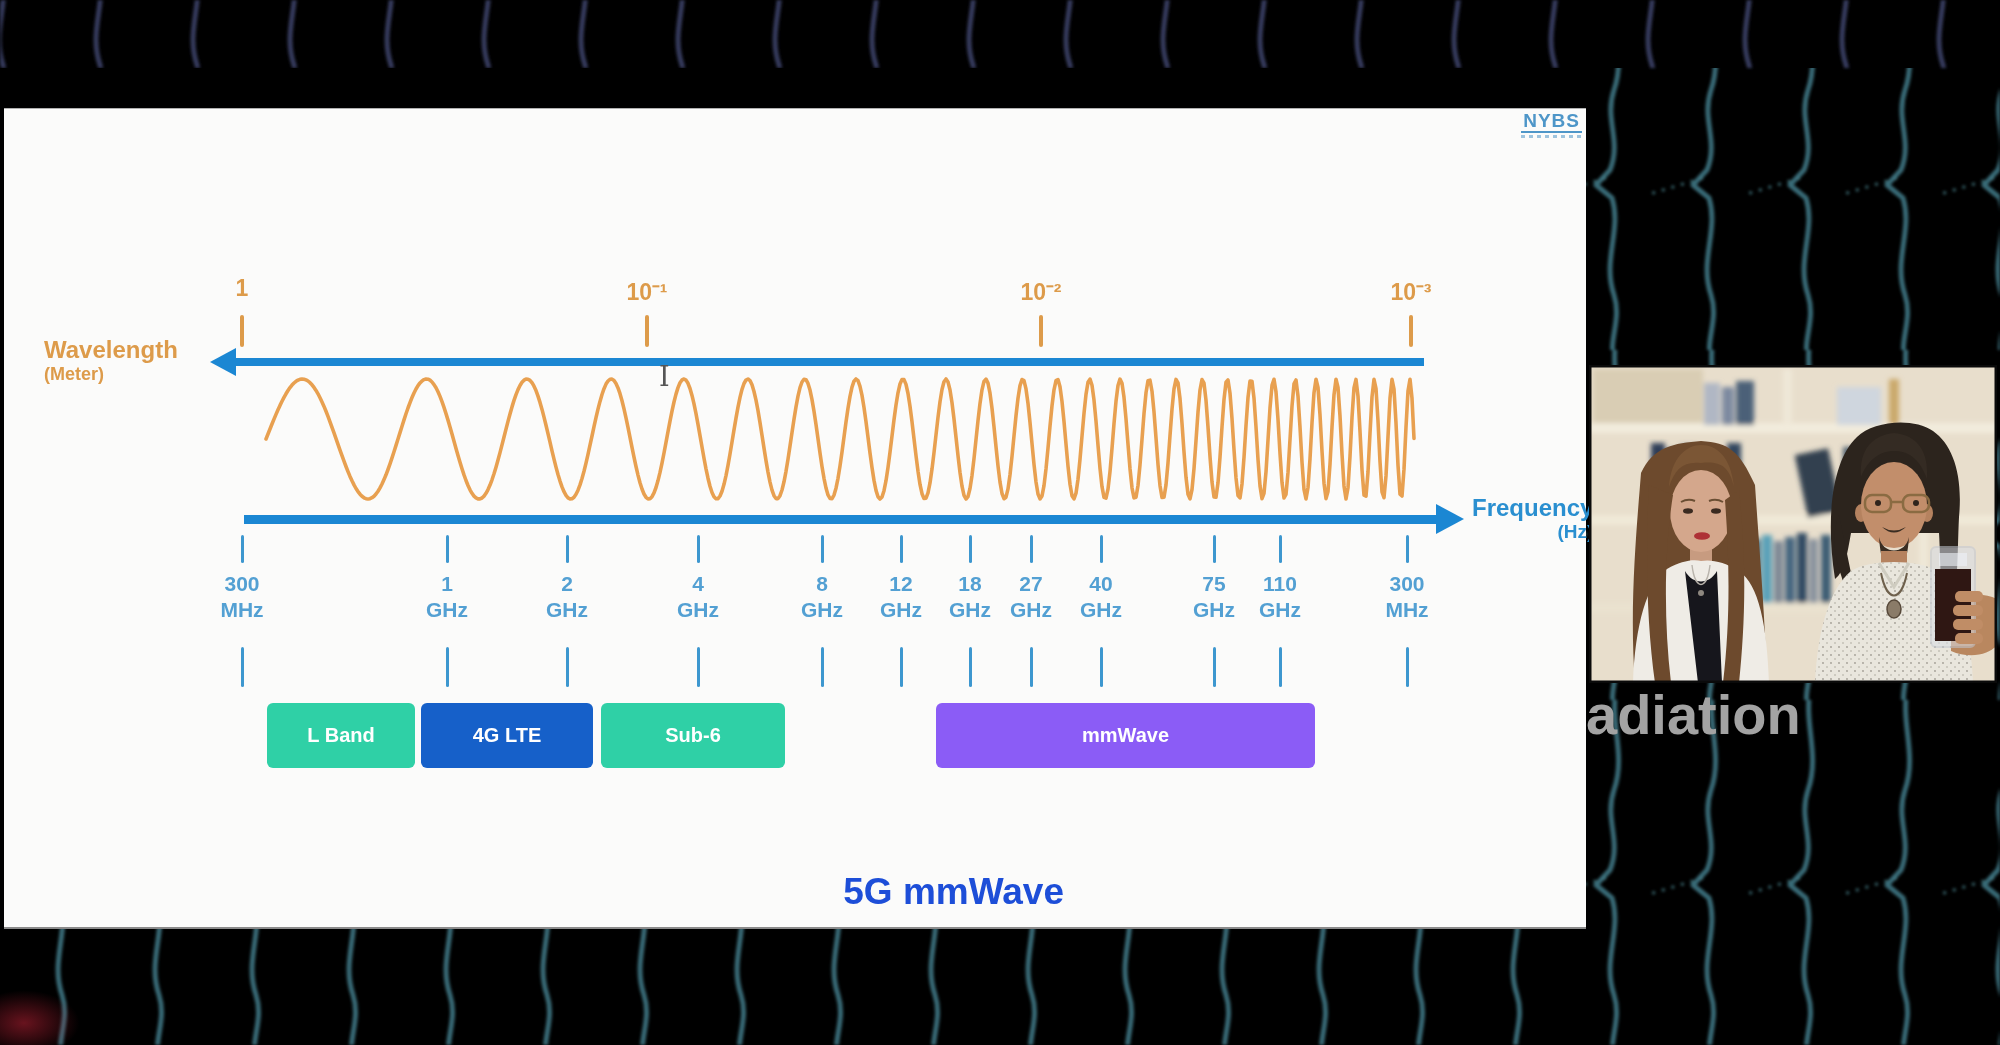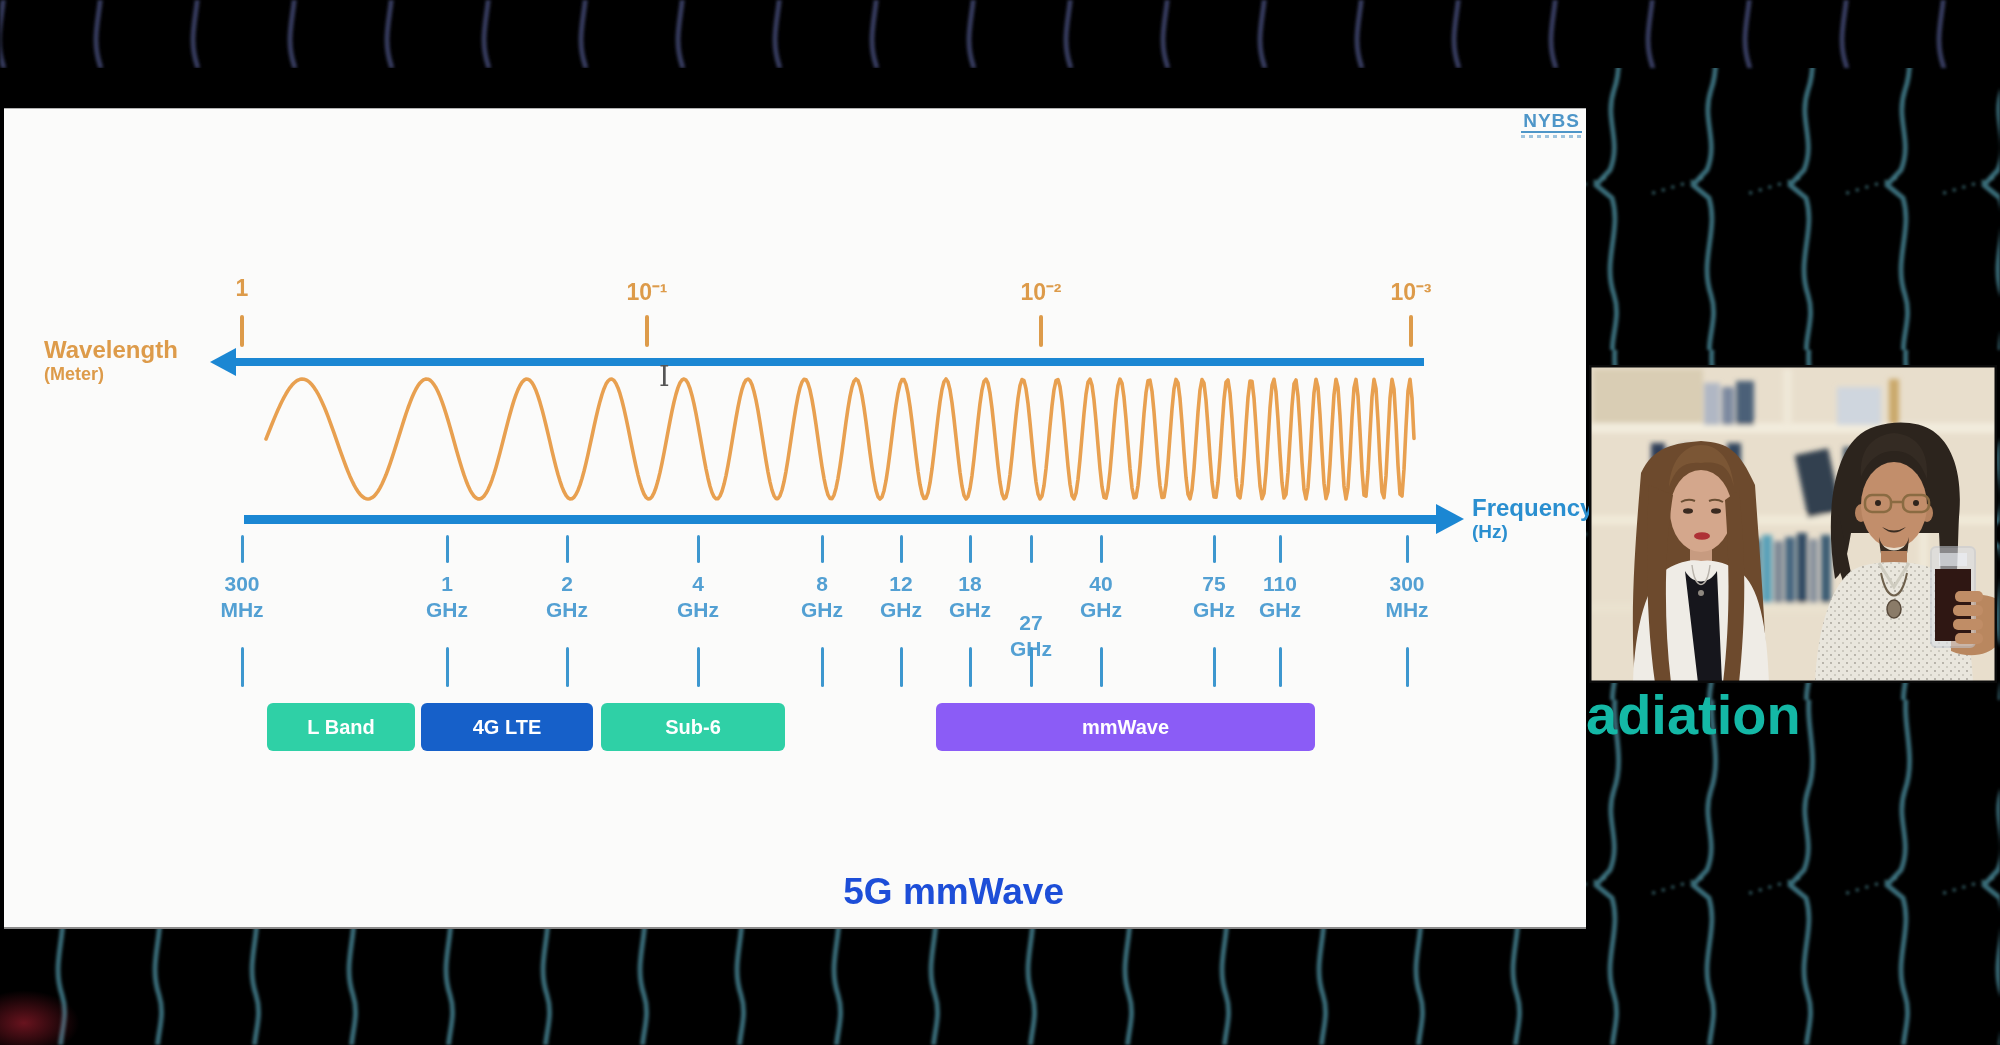--- a/index.html
+++ b/index.html
@@ -39,40 +39,40 @@
   .wave-svg{position:absolute;left:0;top:0;width:1582px;height:821px;pointer-events:none;}
 
   
   .ibeam{position:absolute;left:655px;top:254px;font-family:"DejaVu Serif",serif;
          font-size:27px;color:#555;line-height:27px;}
 
   
   .fq-axis{position:absolute;left:240px;top:406px;width:1192px;height:9px;background:#1b87d3;}
   .fq-axis::after{content:"";position:absolute;right:-28px;top:-11px;width:0;height:0;
     border-top:15px solid transparent;border-bottom:15px solid transparent;border-left:28px solid #1b87d3;}
-  .fq-name{position:absolute;left:1468px;top:386px;color:#2a8fd0;}
+  .fq-name{position:absolute;left:1468px;top:386px;color:#2a8fd0;text-align:right;}
   .fq-name .l1{font-size:24px;font-weight:bold;line-height:25px;}
   .fq-name .l2{font-size:19px;font-weight:bold;line-height:23px;}
   .fq-tick1{position:absolute;top:426px;width:3px;height:28px;background:#3d97cf;border-radius:2px;}
   .fq-tick2{position:absolute;top:538px;width:3px;height:40px;background:#3d97cf;border-radius:2px;}
   .fq-label{position:absolute;top:462px;width:110px;text-align:center;color:#53a0d3;
             font-size:21px;font-weight:600;line-height:26px;}
 
   
-  .band{position:absolute;top:594px;height:48px;border-radius:6px;display:flex;
+  .band{position:absolute;top:594px;height:65px;border-radius:6px;display:flex;
         align-items:center;justify-content:center;color:#fff;font-size:20px;font-weight:bold;}
 
   .slide-title{position:absolute;left:600px;top:762px;width:460px;text-align:right;
                color:#1d4ed8;font-size:37px;font-weight:bold;}
 
   
   .webcam{position:absolute;left:1589px;top:365px;z-index:3;}
 
   
-  .caption{position:absolute;left:1586px;top:682px;z-index:4;color:#14b8a6;
+  .caption{position:absolute;left:1586px;top:682px;z-index:4;color:#a3a3a3;
            font-size:56px;font-weight:bold;letter-spacing:0px;}
 </style>
 </head>
 <body>
 
 <svg class="bg-svg" width="2000" height="1045">
   <defs>
     <filter id="soft">
         <feGaussianBlur stdDeviation="1.7"></feGaussianBlur>
       </filter>
@@ -164,21 +164,21 @@
           <div class="">GHz</div>
         </div>
         <div class="fq-tick2" style="left: 895.5px;"></div>
         <div class="fq-tick1" style="left: 964.5px;"></div>
         <div class="fq-label" style="left: 911px;">
           <div class="">18</div>
           <div class="">GHz</div>
         </div>
         <div class="fq-tick2" style="left: 964.5px;"></div>
         <div class="fq-tick1" style="left: 1025.5px;"></div>
-        <div class="fq-label" style="left: 972px; margin-top: 39px;">
+        <div class="fq-label" style="left: 972px;">
           <div class="">27</div>
           <div class="">GHz</div>
         </div>
         <div class="fq-tick2" style="left: 1025.5px;"></div>
         <div class="fq-tick1" style="left: 1095.5px;"></div>
         <div class="fq-label" style="left: 1042px;">
           <div class="">40</div>
           <div class="">GHz</div>
         </div>
         <div class="fq-tick2" style="left: 1095.5px;"></div>

